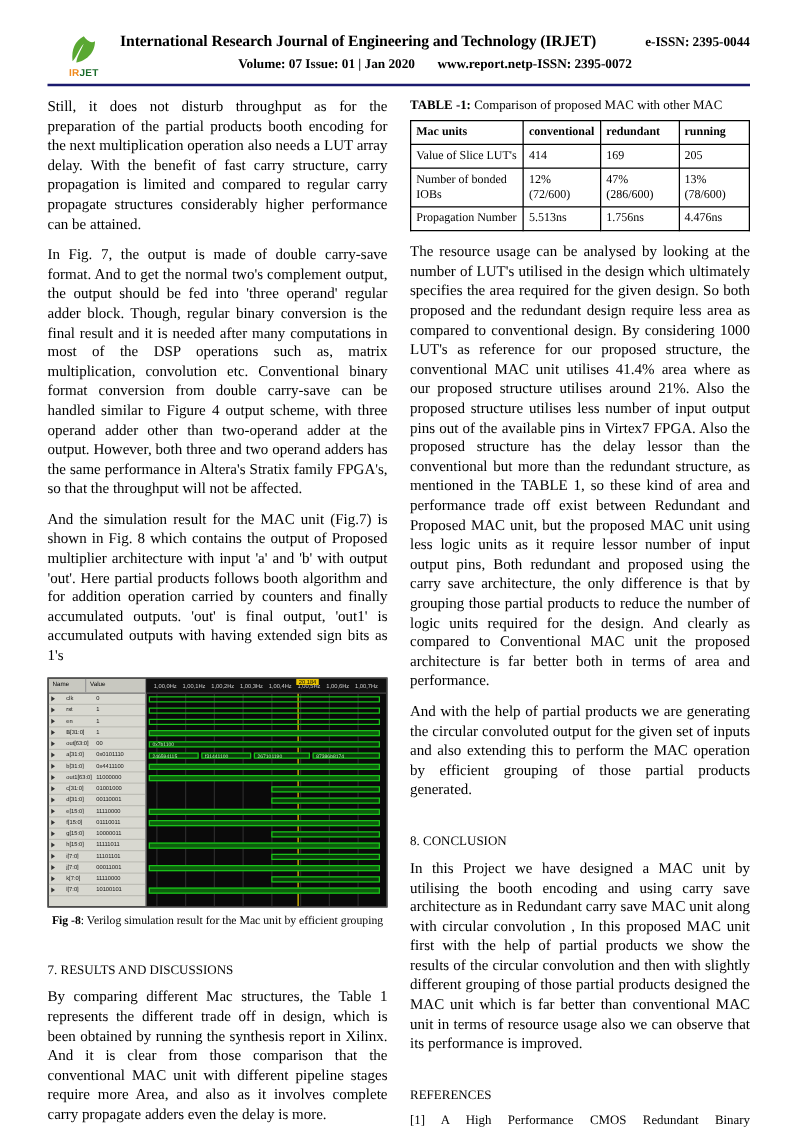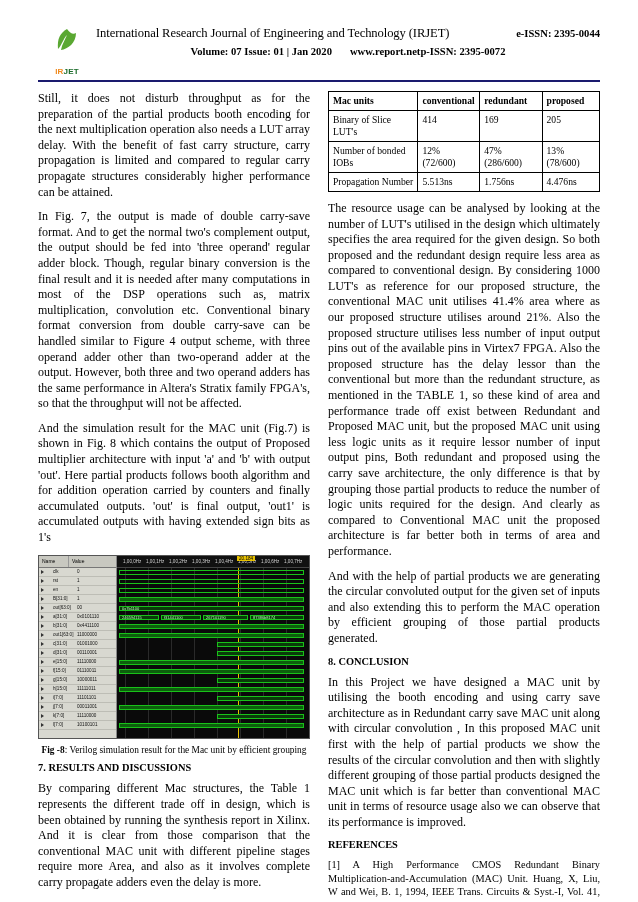--- a/index.html
+++ b/index.html
@@ -44,32 +44,32 @@
     height: 26px;
     margin: 0 auto;
     display: block;
   }
   .logo-text {
     font-family: "Liberation Sans", sans-serif;
     font-size: 8px;
     font-weight: bold;
     color: #1a6b2a;
     letter-spacing: .2px;
-    margin-top: 14px;
+    margin-top: 1px;
   }
   .logo-text .ir { color: #f08a1d; }
   .header-main { flex: 1 1 auto; }
   .title-line {
     display: flex;
     justify-content: space-between;
     align-items: baseline;
   }
   .journal-title {
     font-family: "Liberation Serif", serif;
-    font-weight: normal;
+    font-weight: bold;
     font-size: 12.6px;
     letter-spacing: -0.1px;
   }
   .eissn {
     font-family: "Liberation Serif", serif;
     font-weight: bold;
     font-size: 10.6px;
     white-space: nowrap;
     padding-left: 10px;
   }
@@ -108,22 +108,22 @@
   p.body {
     font-size: 12px;
     line-height: 1.30;
     text-align: justify;
     margin: 0 0 9px 0;
     text-indent: 0;
     hyphens: auto;
   }
   h2.section {
     font-size: 10.4px;
-    font-weight: bold;
-    margin: 6px 0 8px 0;
+    font-weight: normal;
+    margin: 28px 0 8px 0;
     font-family: "Liberation Serif", serif;
   }
   
   .figure {
     margin: 4px 0 6px 0;
   }
   .wave {
     width: 100%;
     height: 184px;
     background: #0a0a0a;
@@ -473,33 +473,36 @@
         <div class="fig-cap">
           <b>Fig -8</b><span>:  Verilog simulation result for the Mac unit by efficient grouping</span>
         </div>
       </div>
 
       <h2 class="section">7. RESULTS AND DISCUSSIONS</h2>
       <p class="body">By comparing different Mac structures, the Table 1 represents the different trade off in design, which is been obtained by running the synthesis report in Xilinx. And it is clear from those comparison that the conventional MAC unit with different pipeline stages require more Area, and also as it involves complete carry propagate adders even the delay is more.</p>
     </div>
 
     <div class="col">
+      <div class="table-title">
+        <b>TABLE -1:</b><span> Comparison of proposed MAC with other MAC</span>
+      </div>
 
       <table class="cmp">
         <thead>
           <tr>
             <th>Mac units</th>
             <th>conventional</th>
             <th>redundant</th>
-            <th>proposed</th>
+            <th>running</th>
           </tr>
         </thead>
         <tbody>
           <tr>
-            <td class="lbl">Binary of Slice LUT's</td>
+            <td class="lbl">Value of Slice LUT's</td>
             <td>414</td>
             <td>169</td>
             <td>205</td>
           </tr>
           <tr>
             <td class="lbl">Number of bonded IOBs</td>
             <td>12% (72/600)</td>
             <td>47% (286/600)</td>
             <td>13% (78/600)</td>
           </tr>

